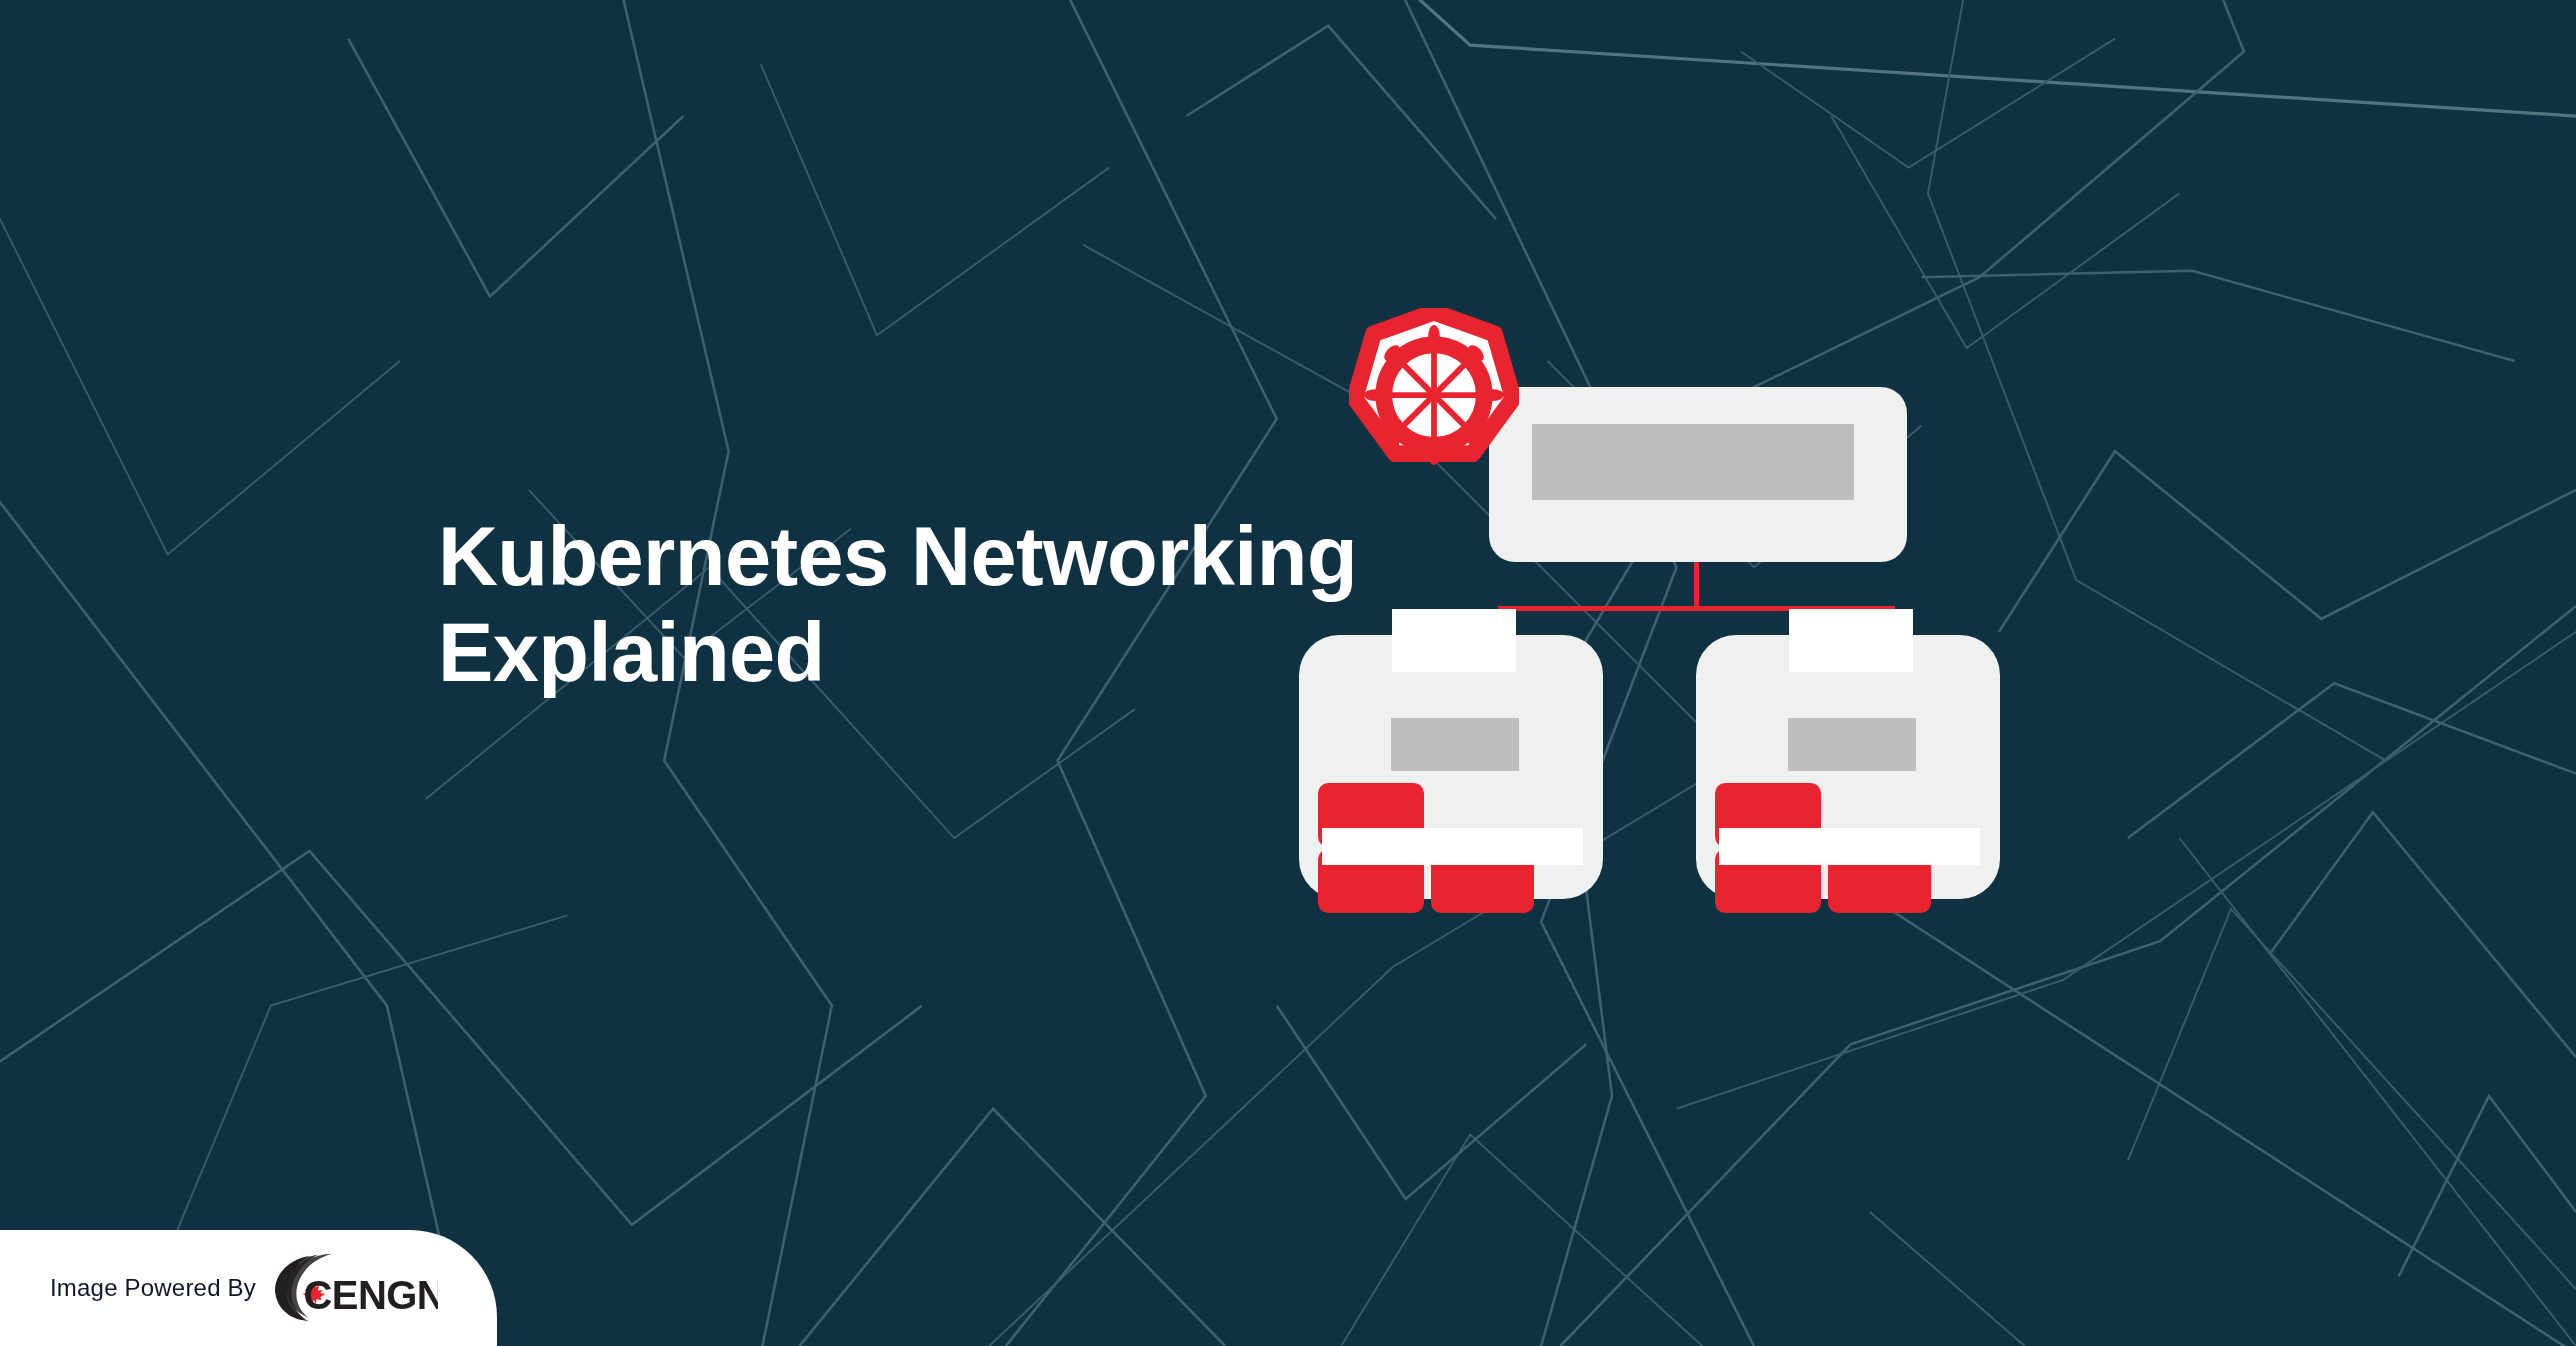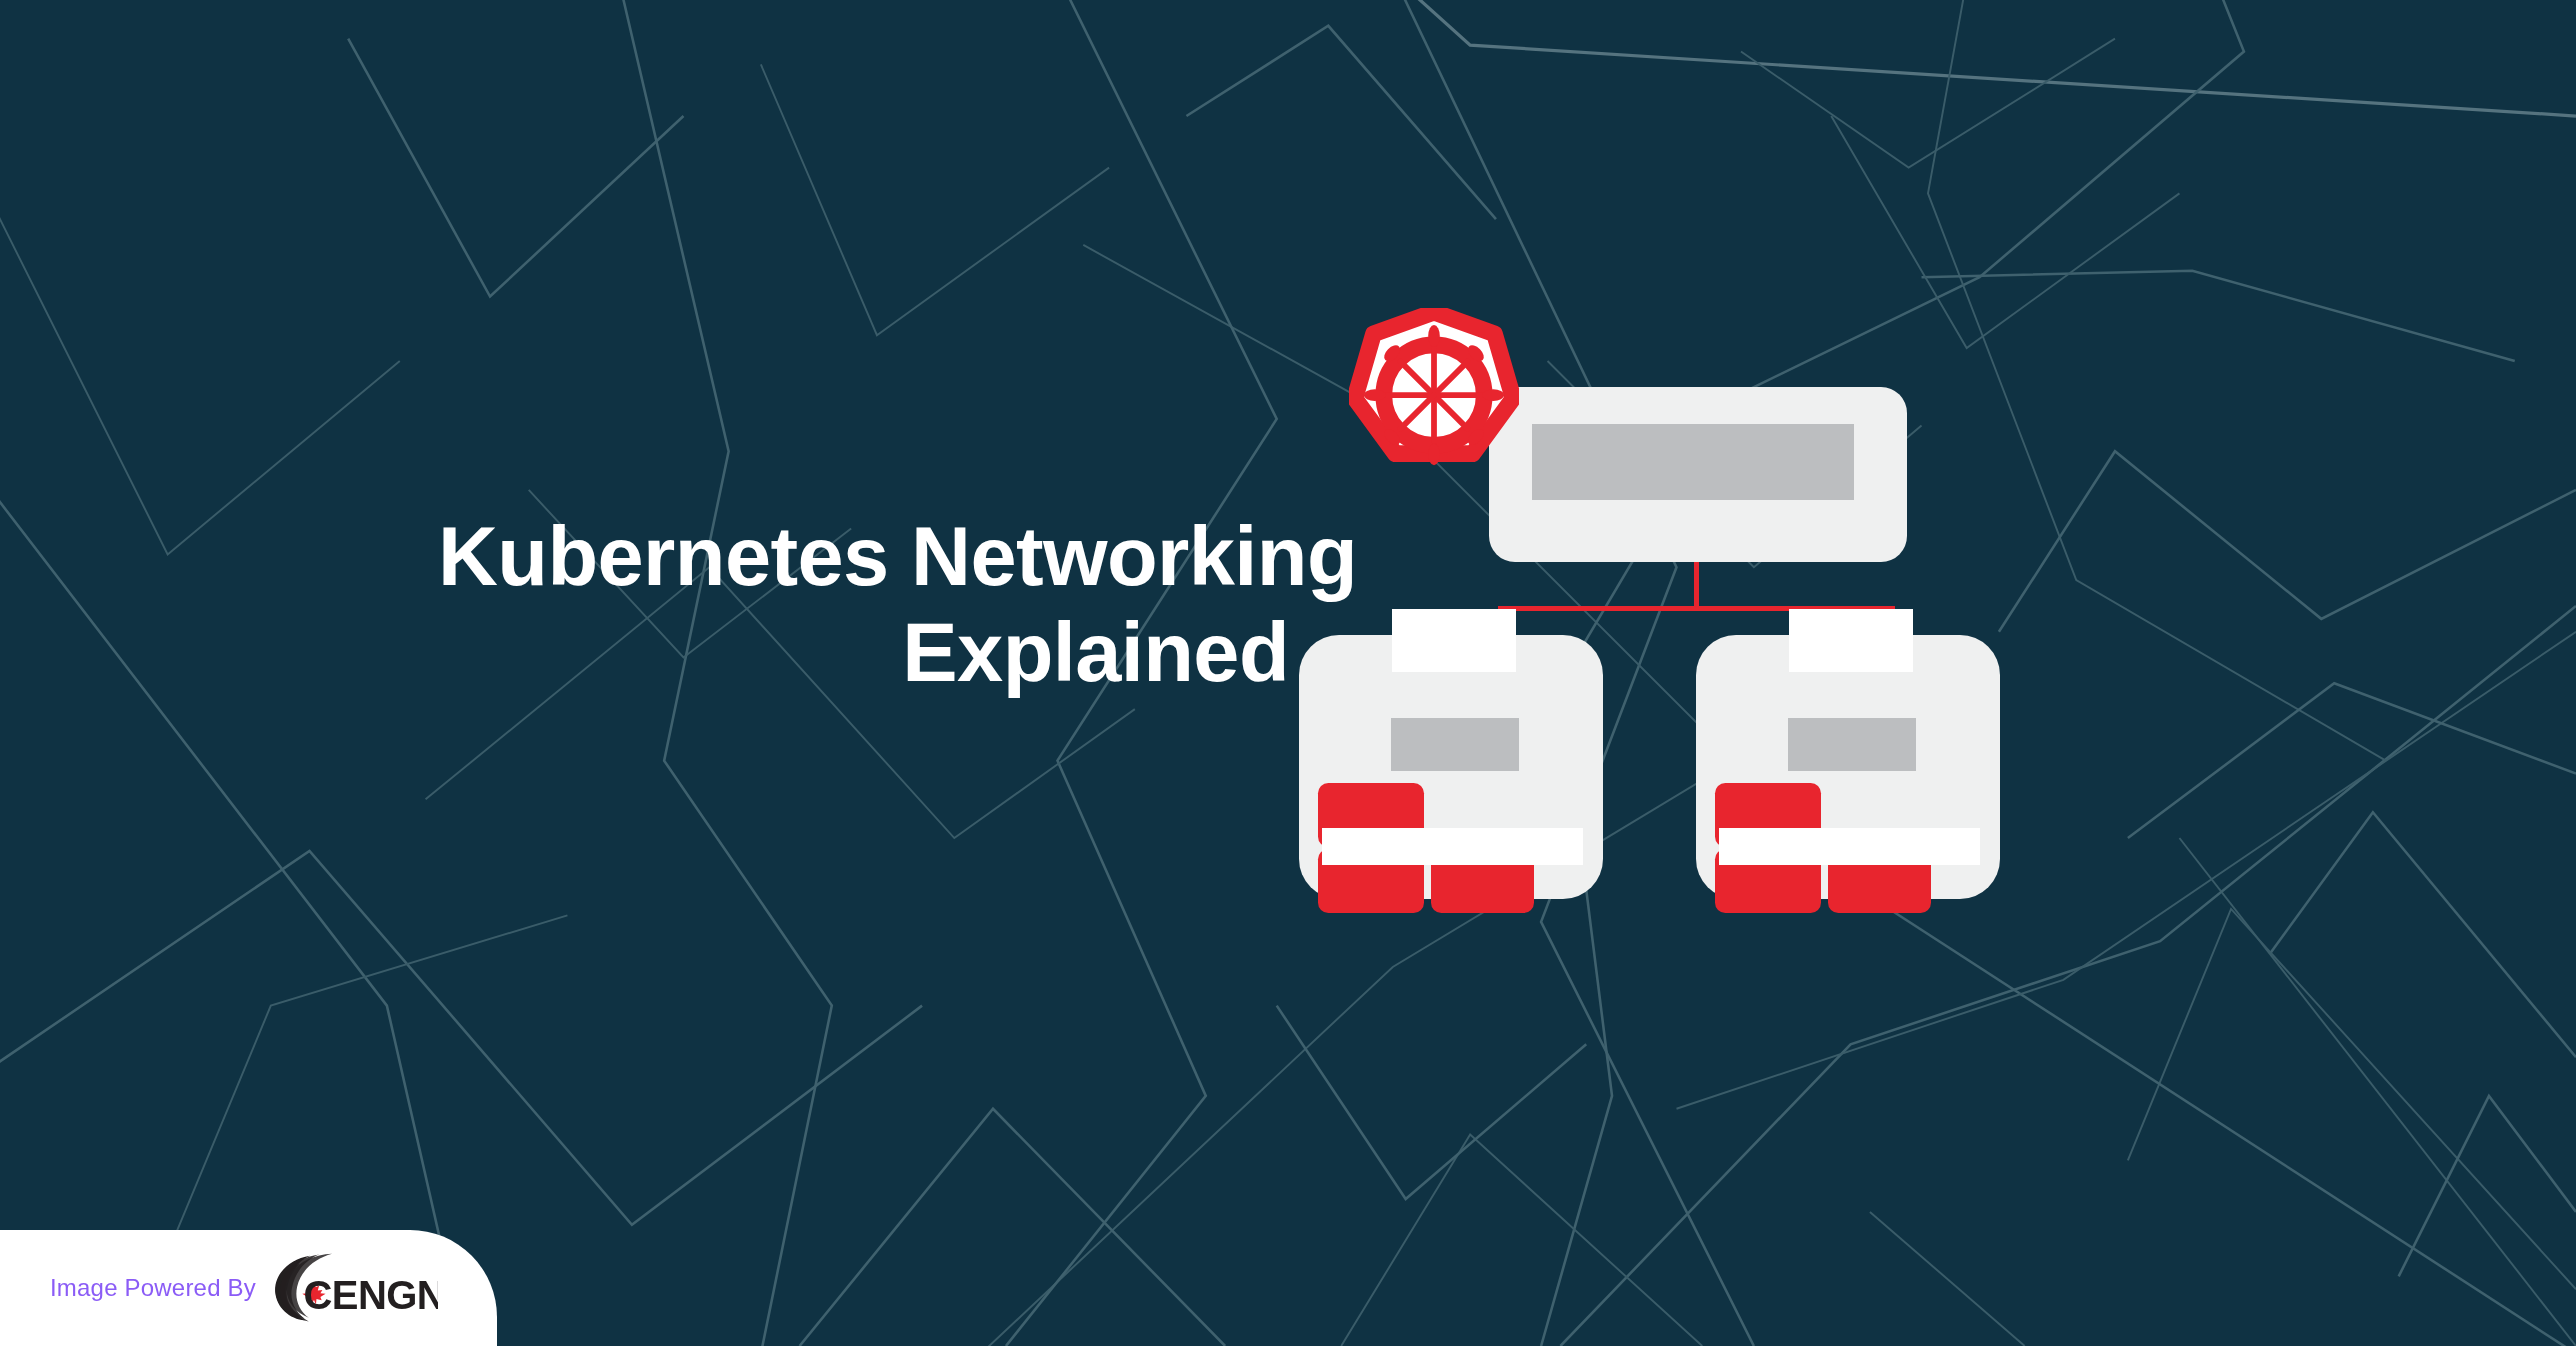--- a/index.html
+++ b/index.html
@@ -42,21 +42,21 @@
     width:851px;
     color:#ffffff;
     font-family:"Liberation Sans", sans-serif;
     font-weight:bold;
     font-size:83px;
     line-height:1.16;
     letter-spacing:-0.6px;
     text-align:center;
   }
   #headline .line1 { display:block; text-align:center; white-space:nowrap; }
-  #headline .line2 { display:block; text-align:right; white-space:nowrap; }
+  #headline .line2 { display:block; text-align:left; white-space:nowrap; }
 
   
   #diagram {
     position:absolute;
     left:1296px; top:303px;
     width:838px; height:683px;
   }
 
   
   .connector {
@@ -146,21 +146,21 @@
     position:absolute;
     left:0; bottom:0;
     width:497px; height:116px;
     background:#ffffff;
     border-top-right-radius:87px;
     display:flex;
     align-items:center;
     padding-left:50px;
   }
   #attrib-text {
-    color:#8b5cf6;
+    color:#0f172a;
     font-size:24px;
     font-family:"Liberation Sans", sans-serif;
     letter-spacing:0.2px;
     white-space:nowrap;
   }
   #cengn-logo {
     margin-left:14px;
     width:168px; height:70px;
     display:block;
     flex:none;

